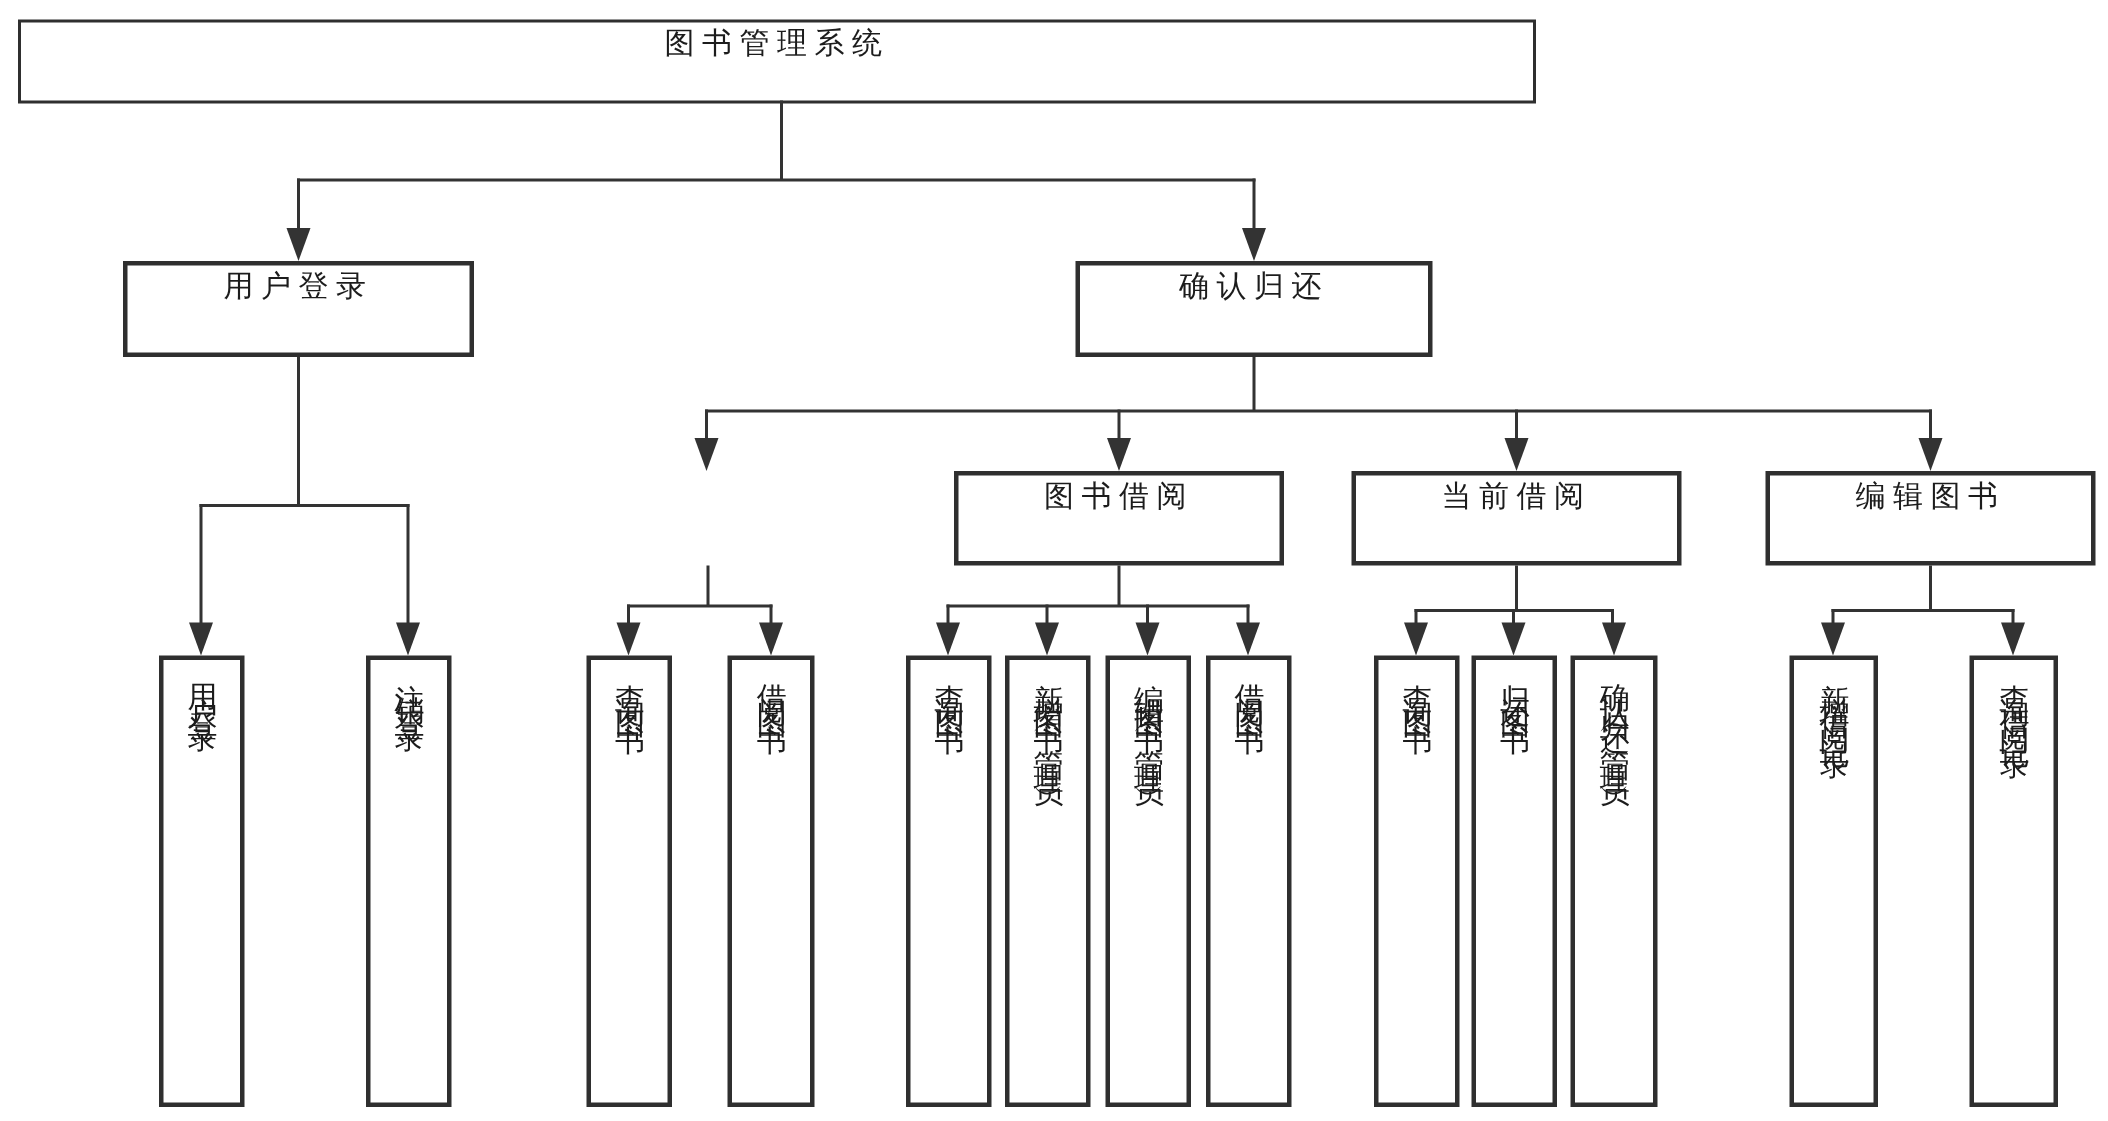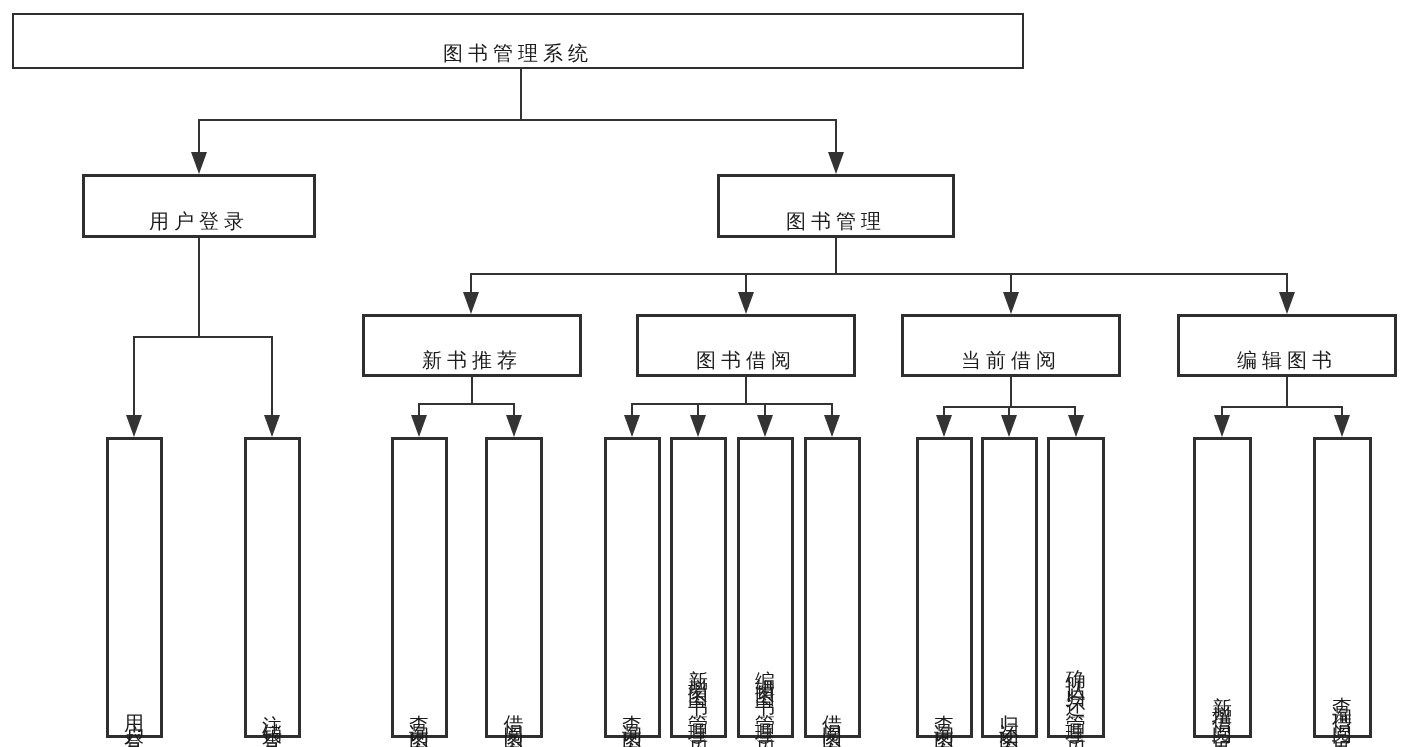--- a/index.html
+++ b/index.html
@@ -15,21 +15,21 @@
     font-family: "Liberation Sans", "DejaVu Sans", sans-serif;
     color: #1c1c1c;
     overflow: hidden;
   }
   .box {
     position: absolute;
     box-sizing: border-box;
     border: 3px solid #2f2f2f;
     background: #ffffff;
     display: flex;
-    align-items: flex-end;
+    align-items: flex-start;
     justify-content: center;
   }
   .box.root { border-width: 2px; }
   .label {
     font-size: 20px;
     letter-spacing: 5px;
     white-space: nowrap;
   }
   .leaf .label {
     writing-mode: vertical-rl;
@@ -76,44 +76,41 @@
   <div class="hline" style="left:198px;top:119px;width:639px"></div>
   <div class="vline" style="left:198px;top:119px;height:35px"></div>
   <div class="vline" style="left:835px;top:119px;height:35px"></div>
   <div class="arrow" style="left:191px;top:152px"></div>
   <div class="arrow" style="left:828px;top:152px"></div>
 
   <div class="box" style="left:82px;top:174px;width:234px;height:64px">
     <span class="label">用户登录</span>
   </div>
   <div class="box" style="left:717px;top:174px;width:238px;height:64px">
-    <span class="label">图书管理</span>
+    <span class="label">确认归还</span>
   </div>
 
   <div class="vline" style="left:198px;top:238px;height:99px"></div>
   <div class="hline" style="left:133px;top:336px;width:140px"></div>
   <div class="vline" style="left:133px;top:336px;height:81px"></div>
   <div class="vline" style="left:271px;top:336px;height:81px"></div>
   <div class="arrow" style="left:126px;top:415px"></div>
   <div class="arrow" style="left:264px;top:415px"></div>
 
   <div class="vline" style="left:835px;top:238px;height:36px"></div>
   <div class="hline" style="left:470px;top:273px;width:818px"></div>
   <div class="vline" style="left:470px;top:273px;height:21px"></div>
   <div class="vline" style="left:745px;top:273px;height:21px"></div>
   <div class="vline" style="left:1010px;top:273px;height:21px"></div>
   <div class="vline" style="left:1286px;top:273px;height:21px"></div>
   <div class="arrow" style="left:463px;top:292px"></div>
   <div class="arrow" style="left:738px;top:292px"></div>
   <div class="arrow" style="left:1003px;top:292px"></div>
   <div class="arrow" style="left:1279px;top:292px"></div>
 
-  <div class="box" style="left:362px;top:314px;width:220px;height:63px">
-    <span class="label">新书推荐</span>
-  </div>
   <div class="box" style="left:636px;top:314px;width:220px;height:63px">
     <span class="label">图书借阅</span>
   </div>
   <div class="box" style="left:901px;top:314px;width:220px;height:63px">
     <span class="label">当前借阅</span>
   </div>
   <div class="box" style="left:1177px;top:314px;width:220px;height:63px">
     <span class="label">编辑图书</span>
   </div>
 

